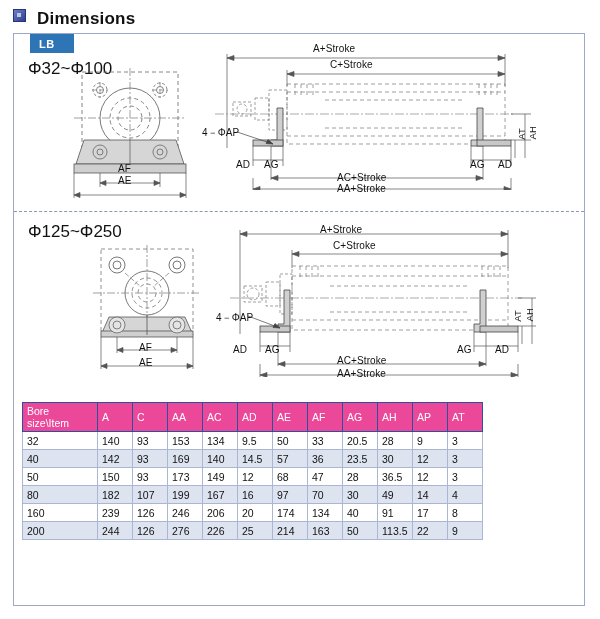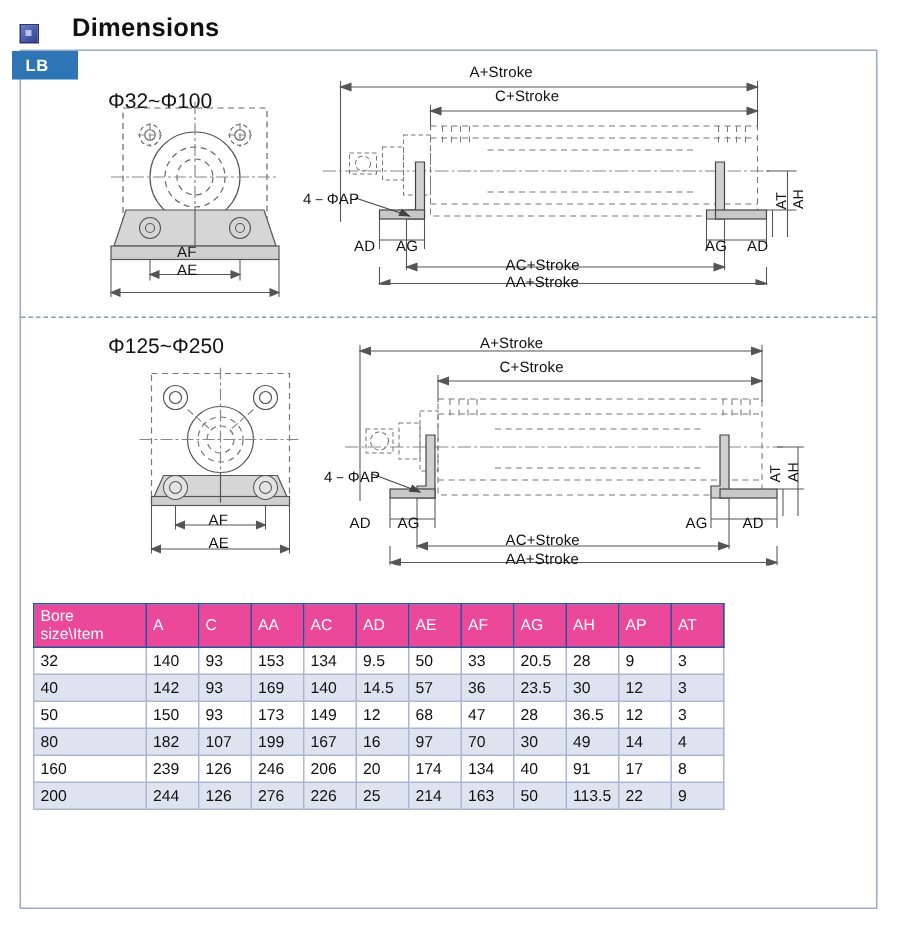--- a/index.html
+++ b/index.html
@@ -7,21 +7,21 @@
     width:600px;height:619px;
     background:#ffffff;
     font-family:"Liberation Sans",sans-serif;
     color:#1a1a1a;
     position:relative;
     overflow:hidden;
   }
   
   #page-header{
     position:absolute;left:13px;top:9px;
-    display:flex;align-items:flex-end;gap:22px;
+    display:flex;align-items:flex-start;gap:11px;
   }
   #bullet-icon{
     width:11px;height:11px;
     background:linear-gradient(135deg,#6f7fc4,#2e3f8f);
     border:1px solid #26347a;
     position:relative;
   }
   #bullet-icon:after{
     content:"";position:absolute;left:3px;top:3px;width:4px;height:4px;
     background:#b9c4e8;
@@ -32,31 +32,31 @@
   
   #frame{
     position:absolute;left:13px;top:33px;
     width:572px;height:573px;
     border:1px solid #9aa8cc;
     background:#fff;
     box-sizing:border-box;
   }
   
   #lb-badge{
-    position:absolute;left:8px;top:34px;
+    position:absolute;left:30px;top:34px;
     width:44px;height:19px;
     background:#2e75b6;
     color:#fff;font-size:11px;font-weight:bold;
     display:flex;align-items:center;padding-left:9px;
     box-sizing:border-box;
     letter-spacing:.5px;
   }
   
   .range-label{
-    position:absolute;font-size:14px;color:#111;white-space:nowrap;margin-left:44px;
+    position:absolute;font-size:17px;color:#111;white-space:nowrap;
   }
   
   #section-divider{
     position:absolute;left:14px;top:211px;width:570px;height:0;
     border-top:1px dashed #8c97b8;
   }
   
   .drawing{position:absolute;}
   .dim-label{
     position:absolute;font-size:10px;color:#111;white-space:nowrap;

